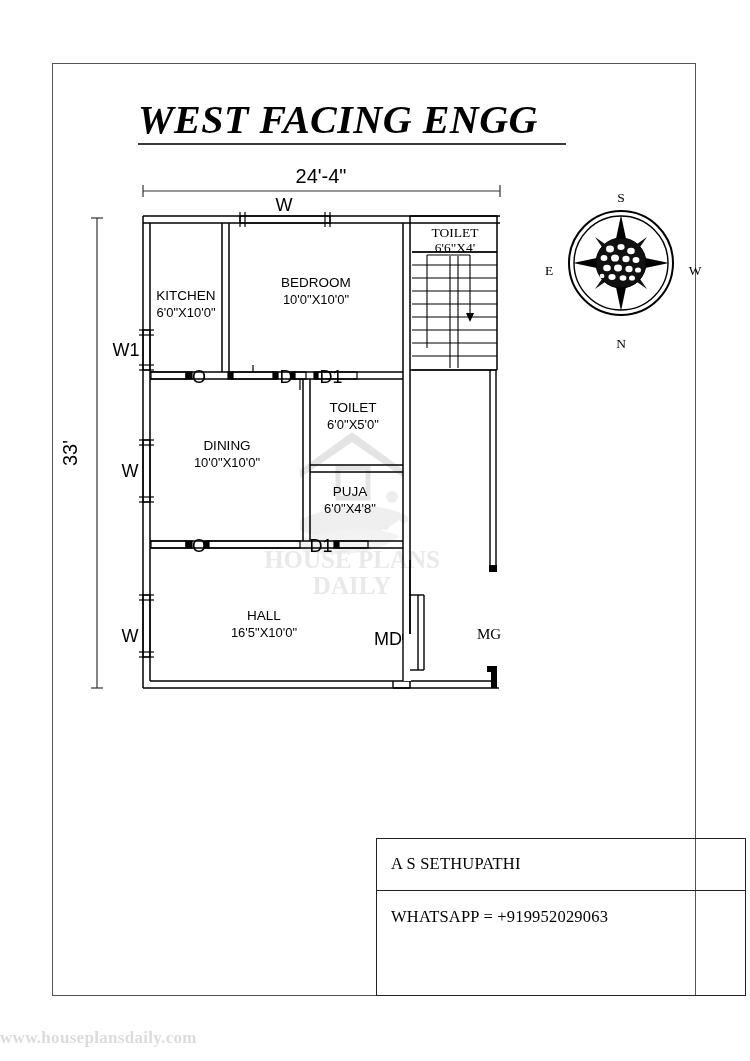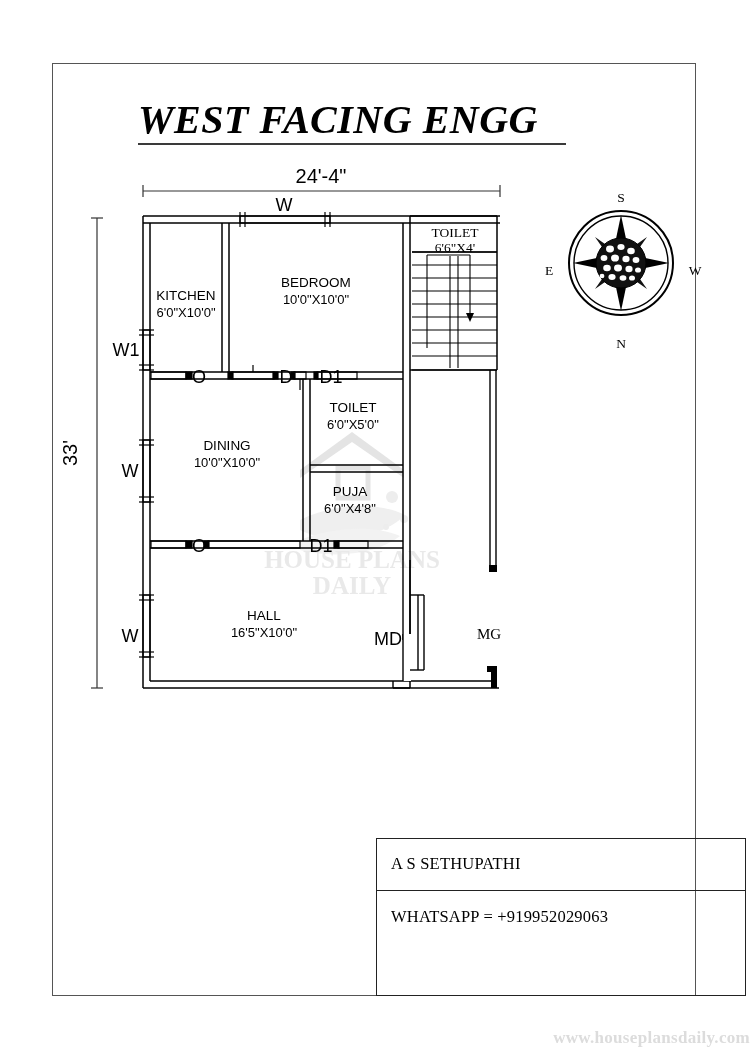--- a/index.html
+++ b/index.html
@@ -14,21 +14,21 @@
   .title-rule{position:absolute;left:138px;top:143px;width:428px;height:2px;background:#3a3a3a;}
   .areatxt{position:absolute;left:131px;top:748px;
            font-family:"Liberation Serif",serif;font-weight:bold;font-style:italic;
            font-size:36px;white-space:nowrap;}
   .infobox{position:absolute;left:363px;top:838px;width:370px;height:158px;
            border:1.3px solid #222;box-sizing:border-box;
            font-family:"Liberation Serif",serif;margin-left:13px;}
   .inforow{height:33.33%;box-sizing:border-box;border-bottom:1.3px solid #222;
            display:flex;align-items:center;padding-left:14px;font-size:16.5px;letter-spacing:0.2px;}
   .inforow:last-child{border-bottom:none;}
-  .footer{position:absolute;left:0;top:1028px;width:750px;text-align:right;
+  .footer{position:absolute;left:0;top:1028px;width:750px;text-align:left;
           font-family:"Liberation Serif",serif;font-weight:bold;font-size:17px;
           color:#dcdcdc;letter-spacing:0.3px;}
   svg{position:absolute;left:0;top:0;}
   .rl{font-family:"Liberation Sans",sans-serif;font-size:13.5px;}
   .rl2{font-family:"Liberation Sans",sans-serif;font-size:13px;}
   .rlser{font-family:"Liberation Serif",serif;font-size:13.5px;}
   .dimtxt{font-family:"Liberation Sans",sans-serif;font-size:20px;}
   .dlabel{font-family:"Liberation Sans",sans-serif;font-size:18px;}
   .mk{font-family:"Liberation Serif",serif;font-size:15px;}
   .wm-text{font-family:"Liberation Serif",serif;font-weight:bold;fill:#e9e9e9;}

